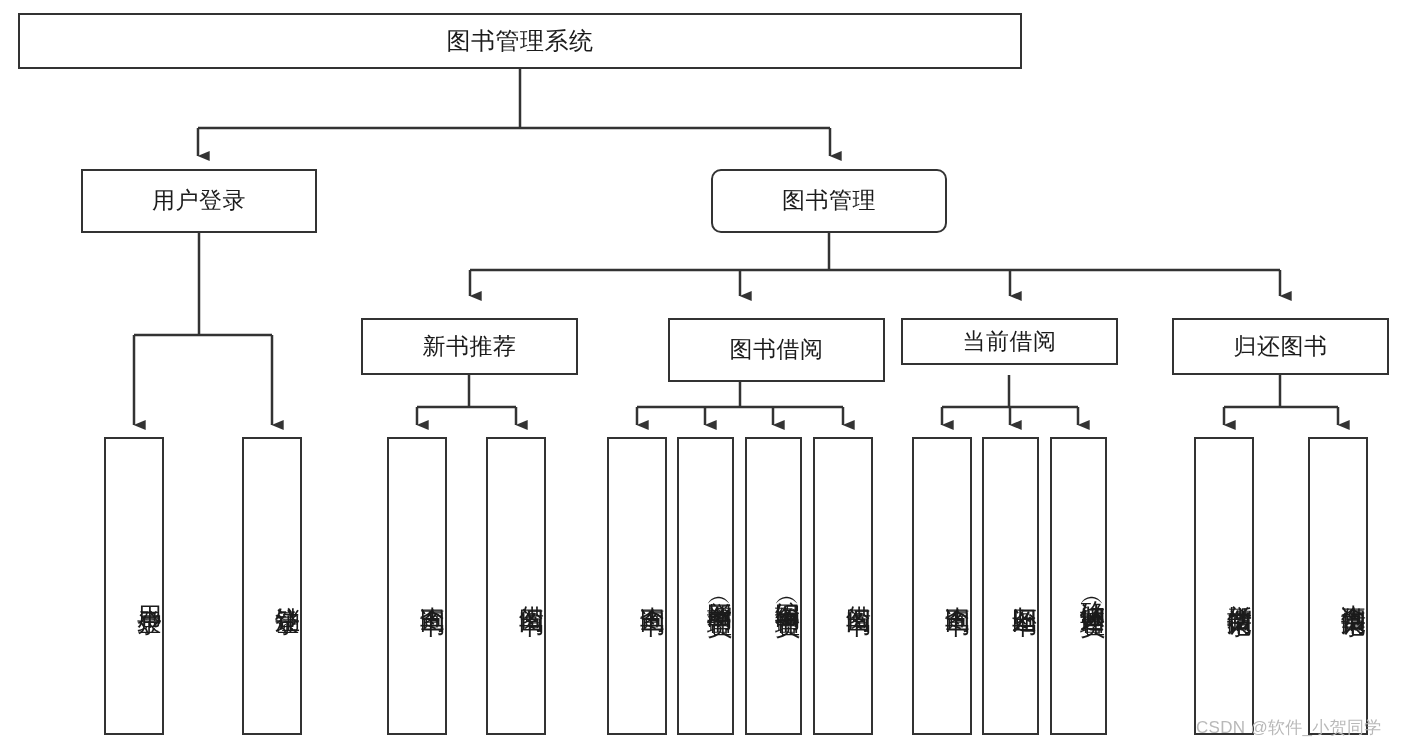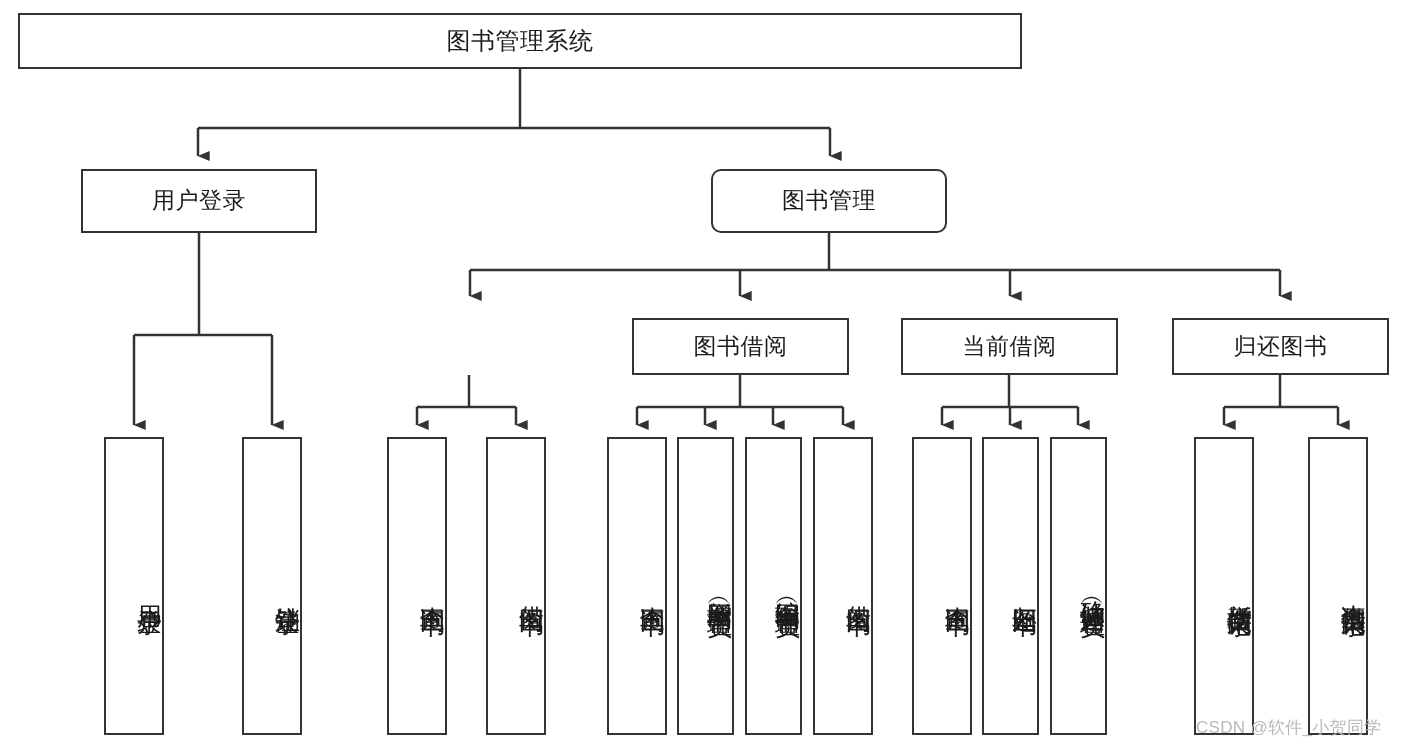--- a/index.html
+++ b/index.html
@@ -132,24 +132,27 @@
     <span>图书管理系统</span>
   </div>
 
   <div class="node node-h" style="left:81px; top:169px; width:236px; height:64px;">
     <span>用户登录</span>
   </div>
   <div class="node node-h" style="left:711px; top:169px; width:236px; height:64px;border-radius:10px;">
     <span>图书管理</span>
   </div>
 
-  <div class="node node-h" style="left:632px; top:318px; width:217px; height:57px;">
+  <div class="node node-h" style="left:361px; top:318px; width:217px; height:57px;">
+    <span>新书推荐</span>
+  </div>
+  <div class="node node-h" style="left:668px; top:318px; width:217px; height:64px;">
     <span>图书借阅</span>
   </div>
-  <div class="node node-h" style="left:901px; top:318px; width:217px; height:57px;text-align:center;">
+  <div class="node node-h" style="left:901px; top:318px; width:217px; height:47px;text-align:center;">
     <span>当前借阅</span>
   </div>
   <div class="node node-h" style="left:1172px; top:318px; width:217px; height:57px;">
     <span>归还图书</span>
   </div>
 
   <div class="node node-v" style="left:104px; top:437px; width:60px; height:298px;">
     <span class="vlabel">用户登录</span>
   </div>
   <div class="node node-v" style="left:242px; top:437px; width:60px; height:298px;">

